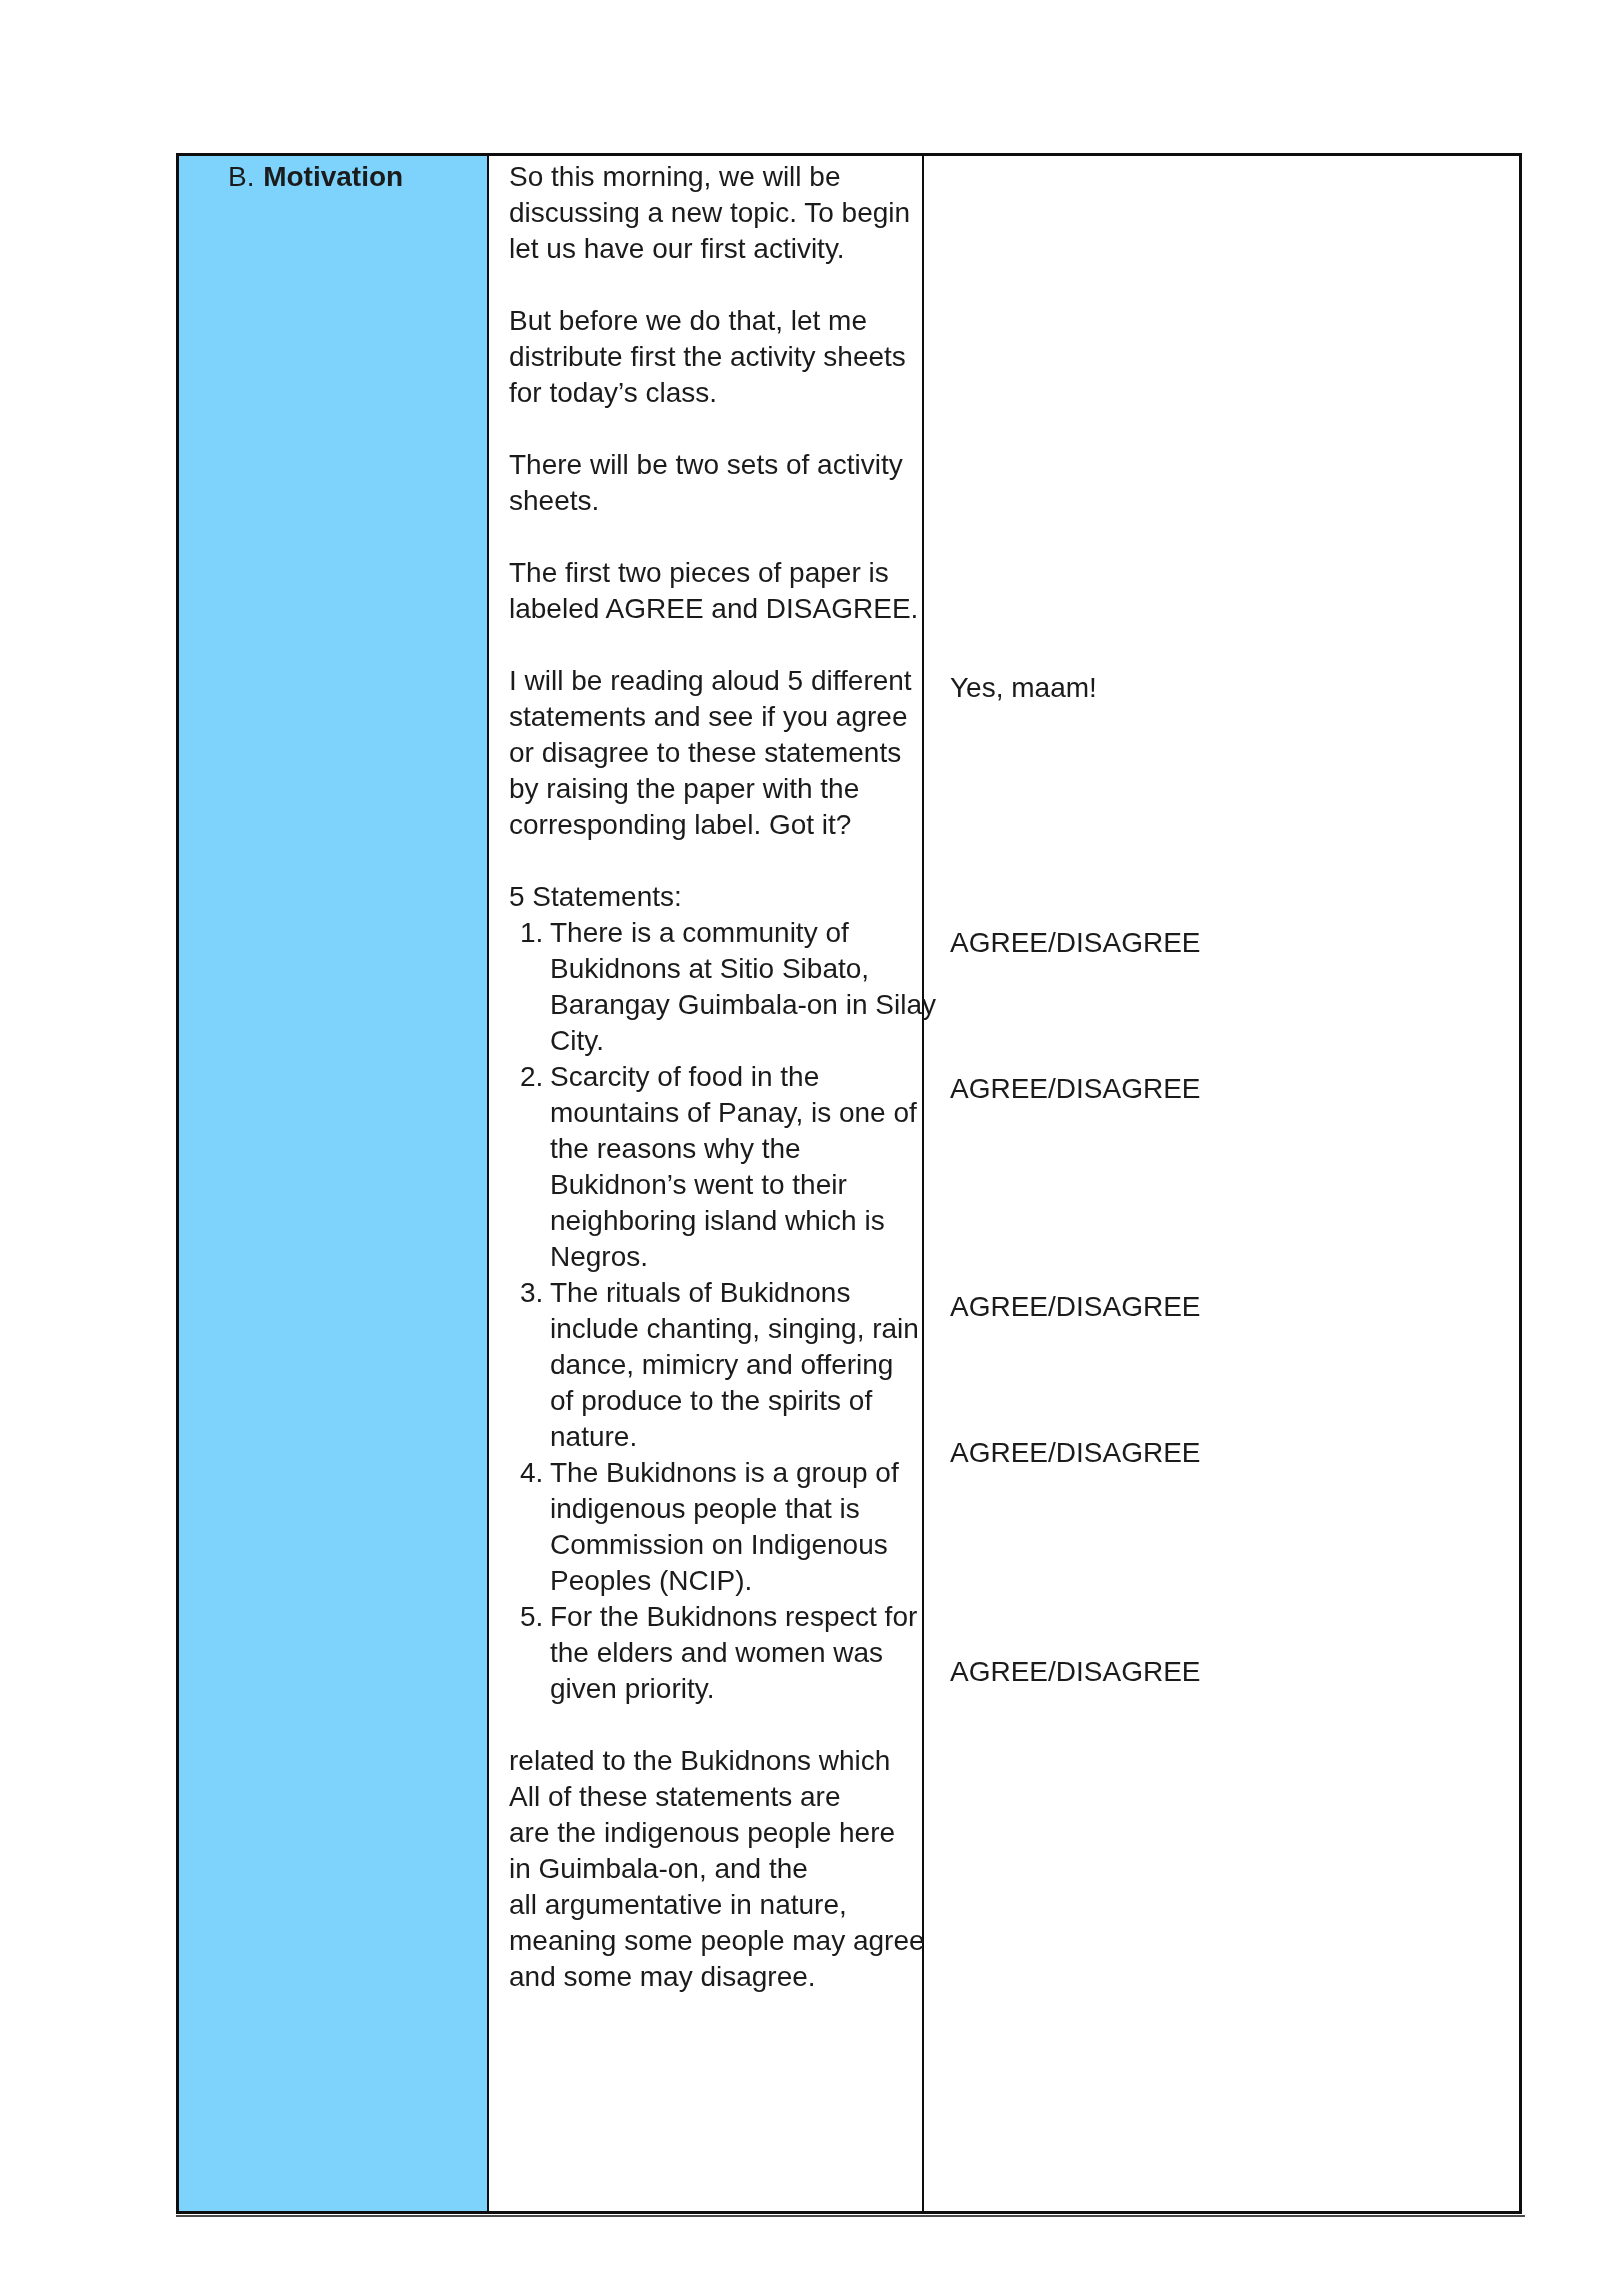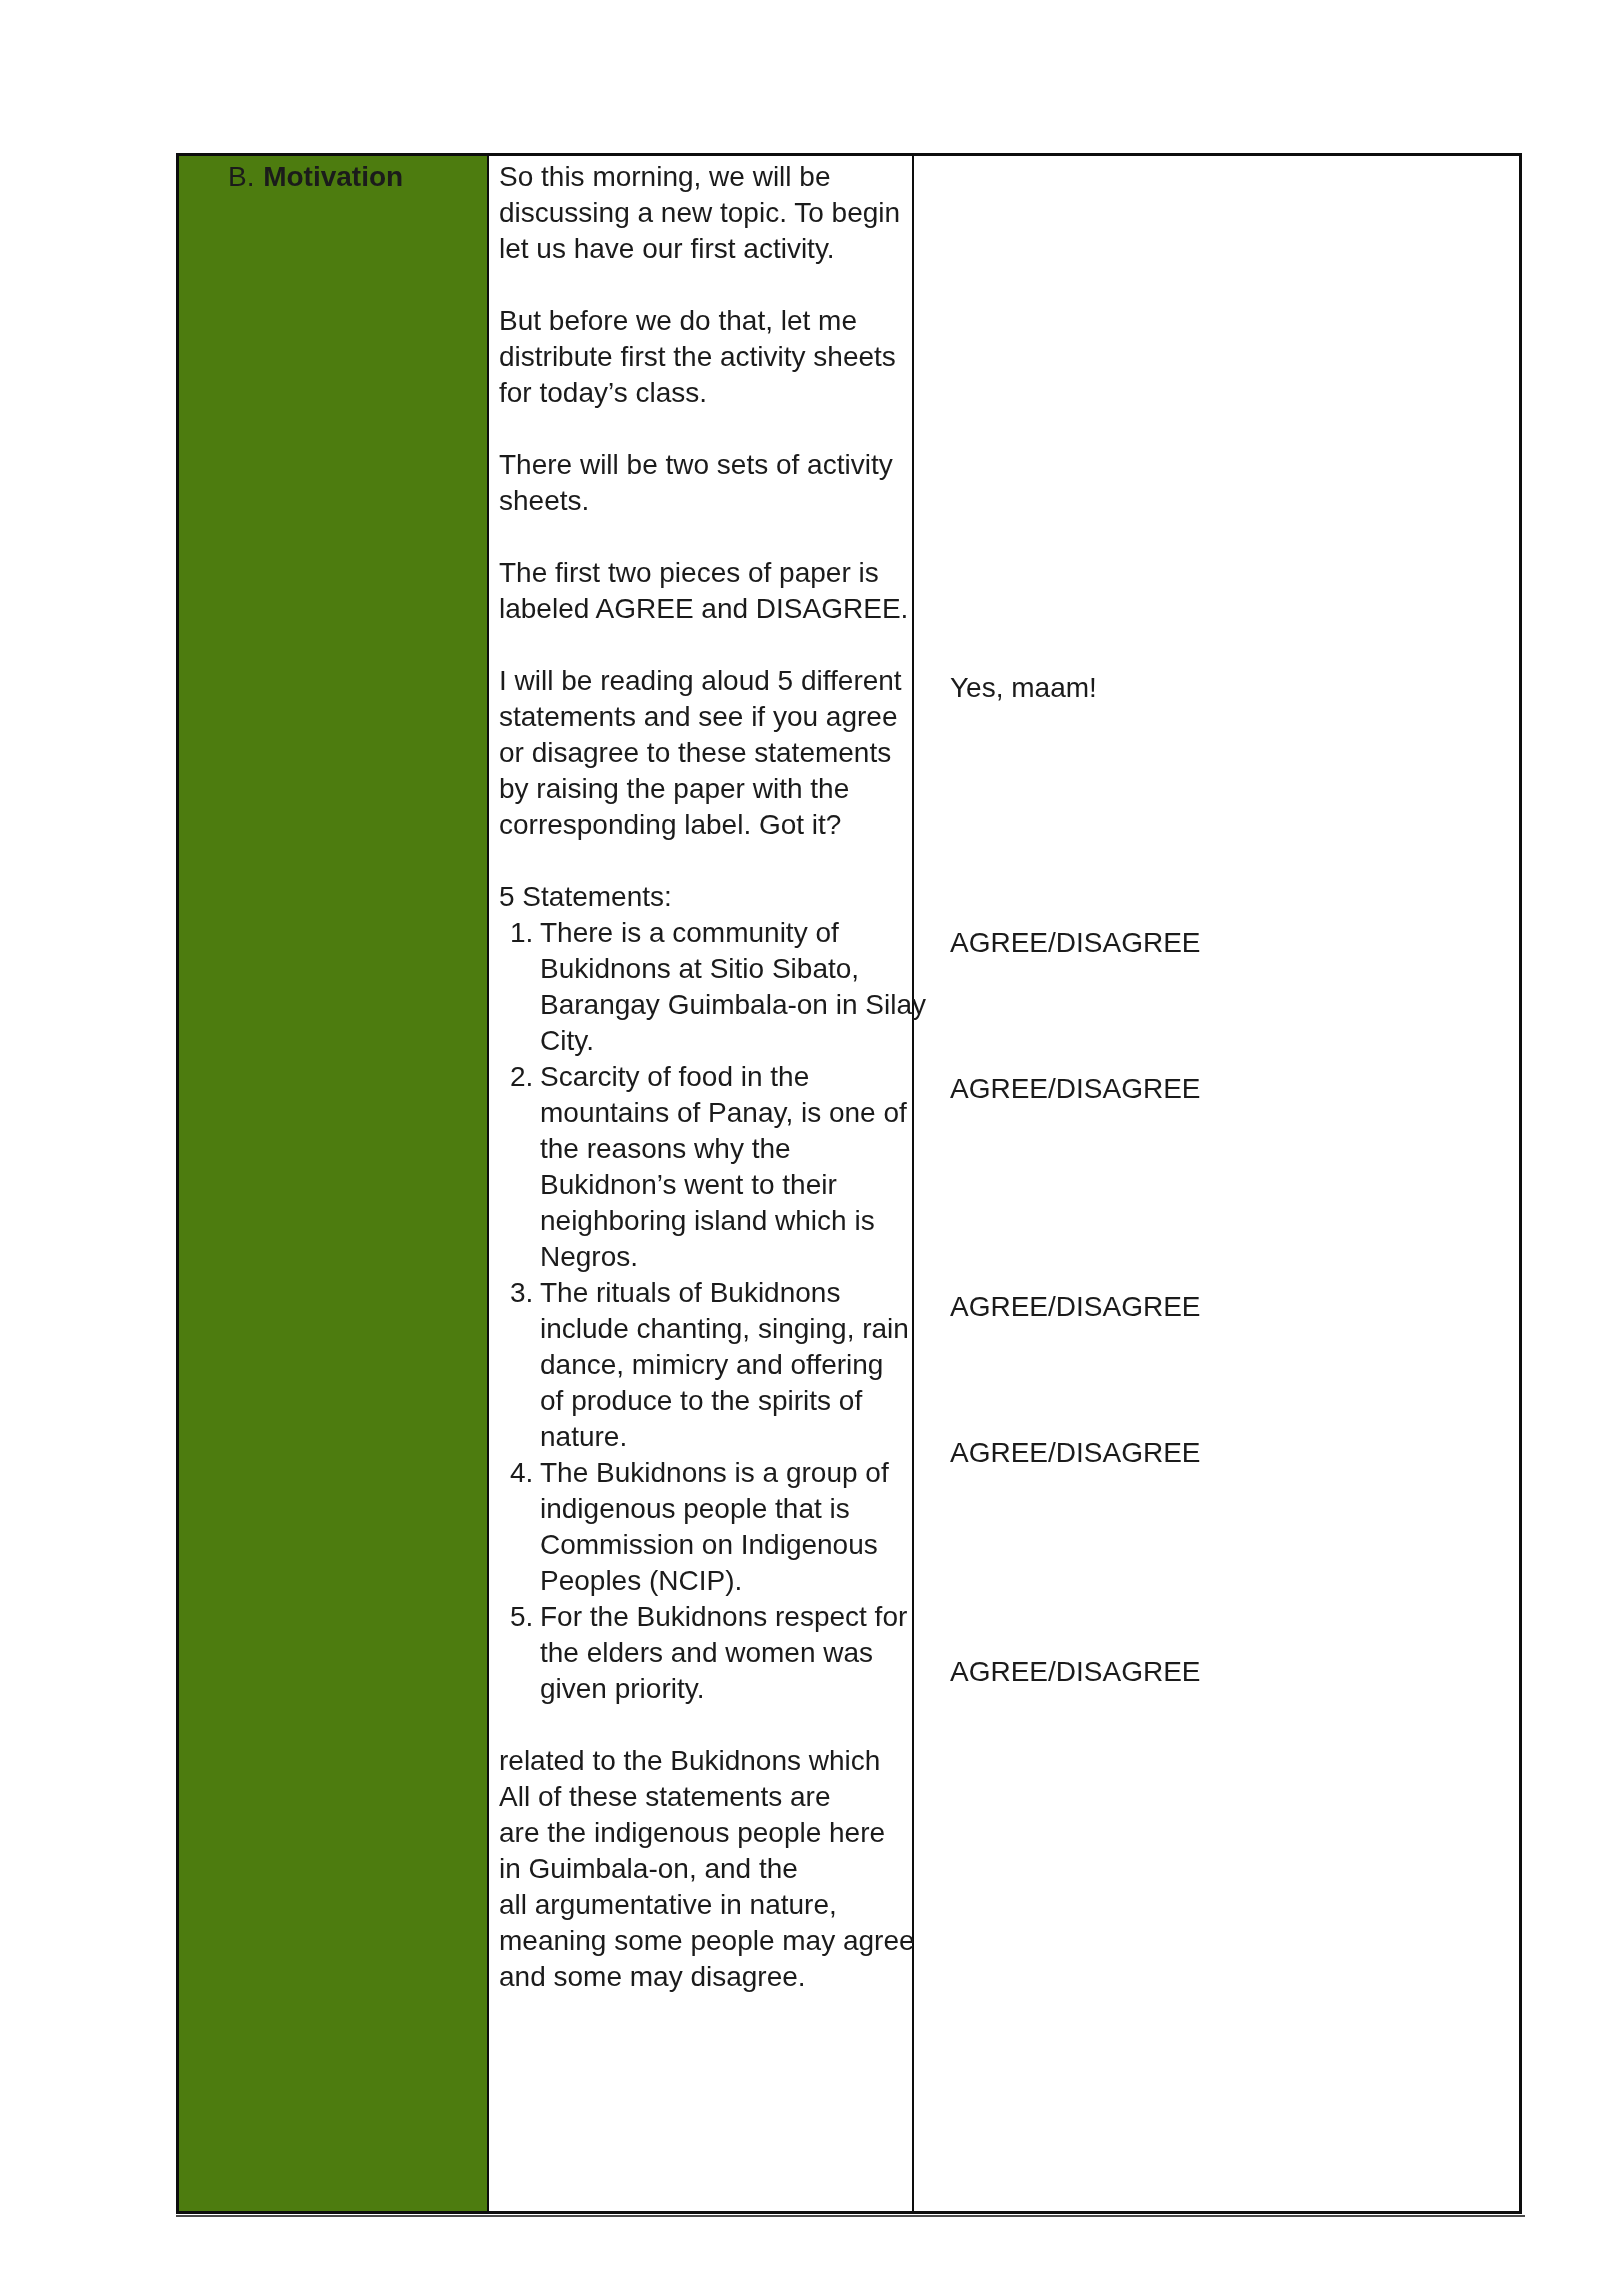--- a/index.html
+++ b/index.html
@@ -27,26 +27,26 @@
   }
   .cell {
     position: absolute;
     top: 0;
     height: 100%;
     box-sizing: border-box;
   }
   .cell-left {
     left: 0;
     width: 310px;
-    background: #4d7c0f;
+    background: #7dd3fc;
     border-right: 2.4px solid #0d0d0d;
     padding: 3.2px 0 0 49px;
   }
   .cell-mid {
-    left: 308px;
+    left: 318px;
     width: 427px;
     border-right: 2.4px solid #0d0d0d;
     padding: 3.2px 4.8px 0 12px;
   }
   .cell-right {
     left: 759px;
     width: 494px;
   }
   .ln {
     margin: 0;

